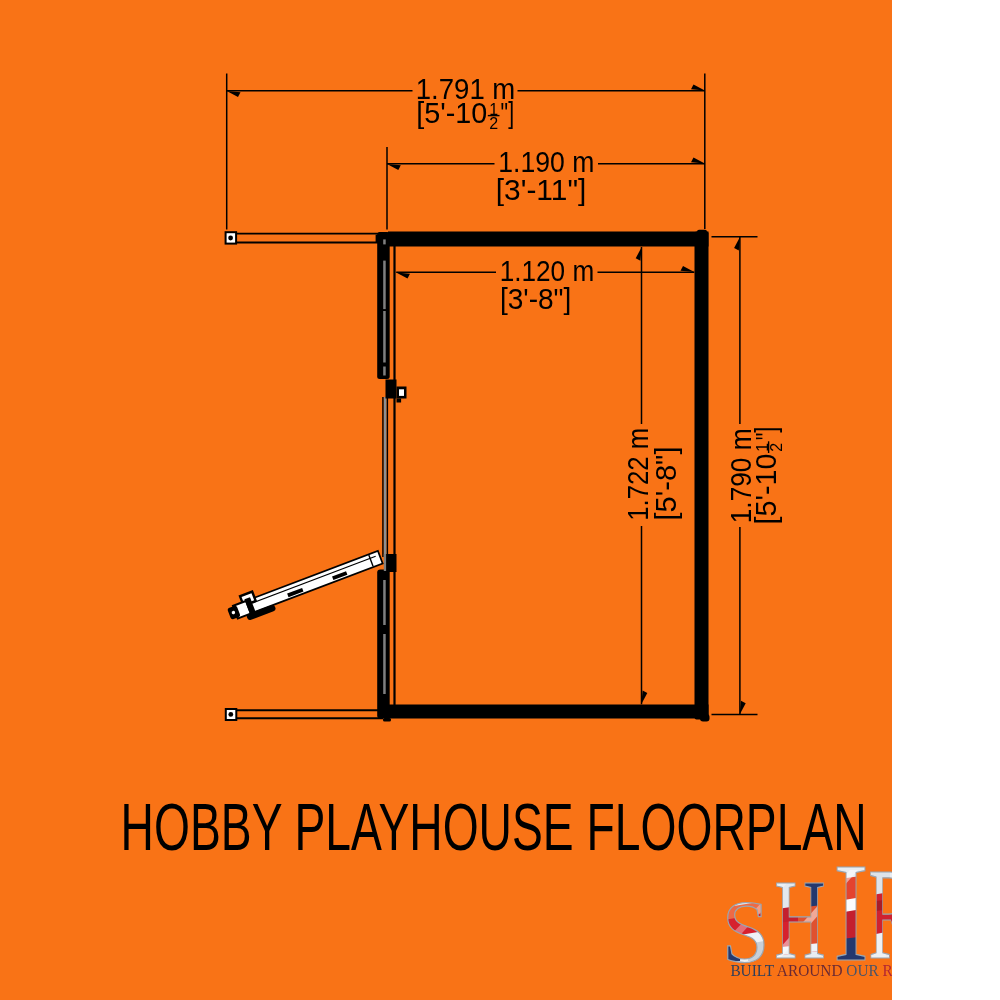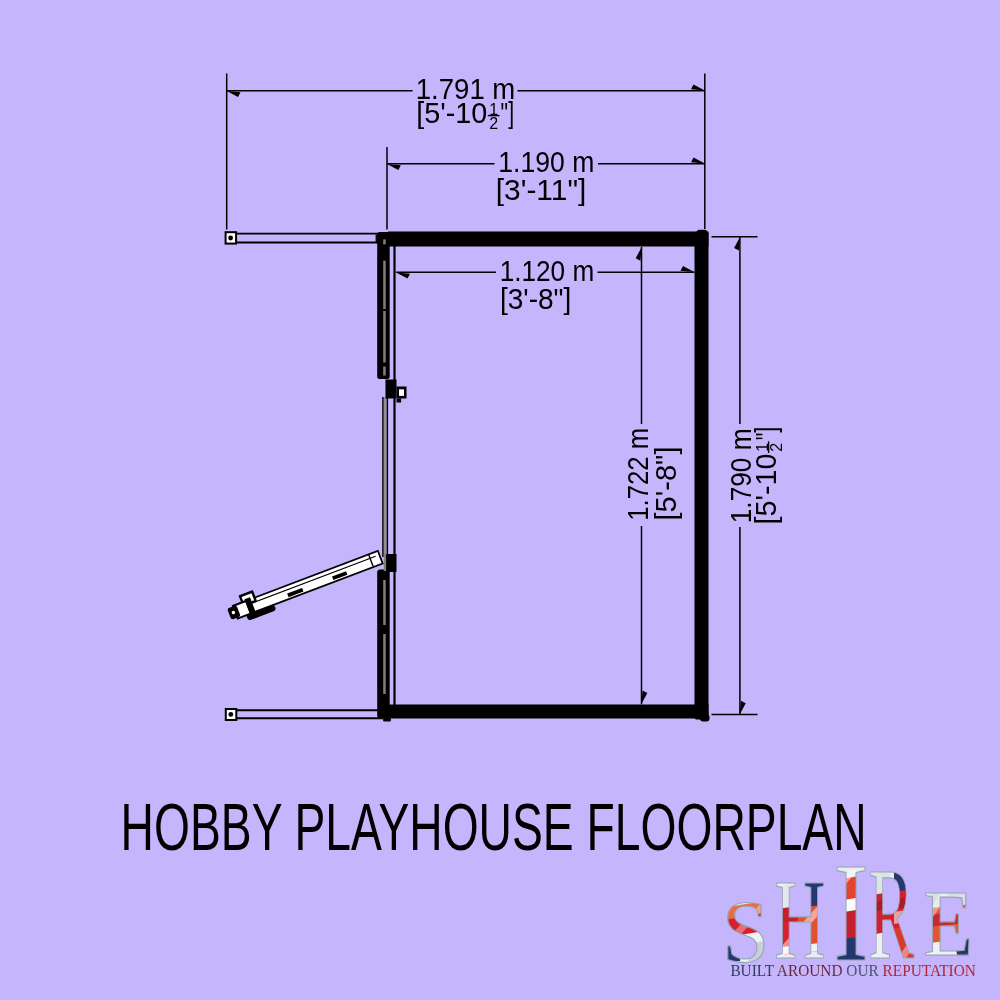--- a/index.html
+++ b/index.html
@@ -1,16 +1,16 @@
 <!DOCTYPE html>
 <html><head>
 <meta charset="utf-8">
 <style>
   html,body{margin:0;padding:0;background:#fff;}
-  #page{position:relative;width:1000px;height:1000px;background:#c4b5fd;overflow:hidden;
+  #page{position:relative;width:892px;height:1000px;background:#f97316;overflow:hidden;
         font-family:"Liberation Sans",sans-serif;}
   svg{position:absolute;left:0;top:0;}
 </style>
 </head>
 <body>
 <div id="page">
 <svg width="1000" height="1000" viewBox="0 0 1000 1000">
 
   <g fill="#000">
     <rect x="388" y="231.5" width="320.5" height="15"></rect>

